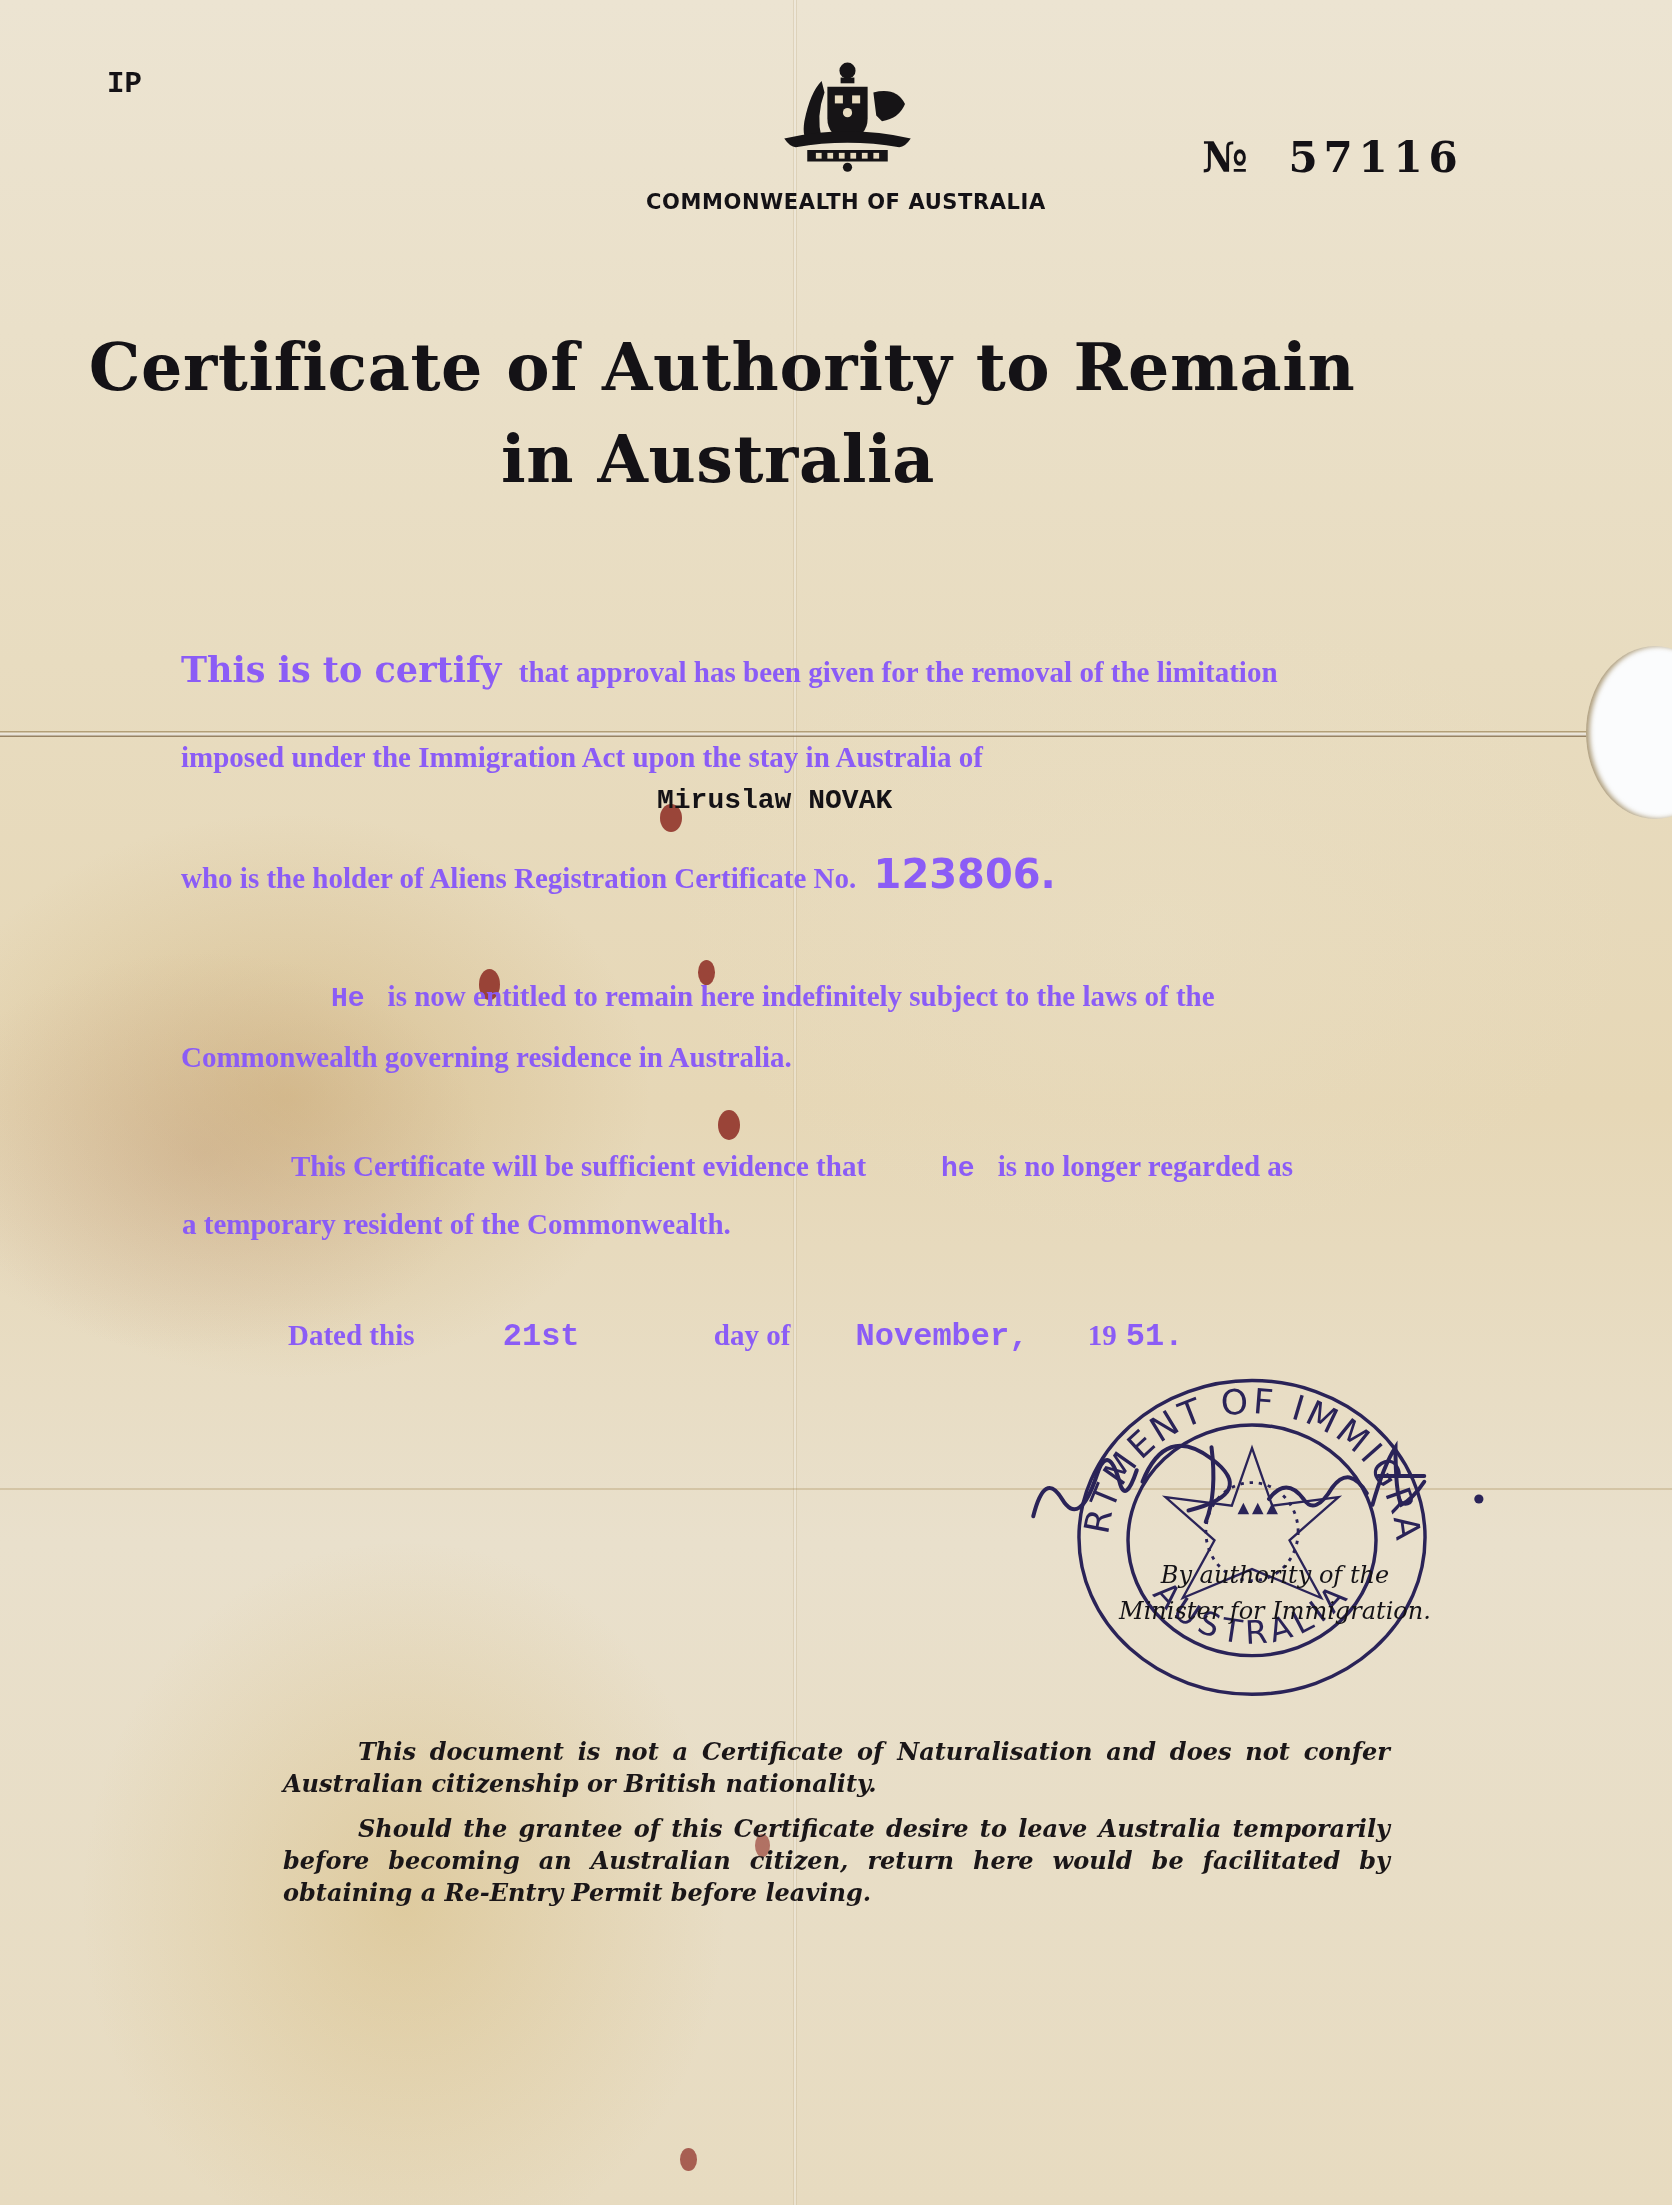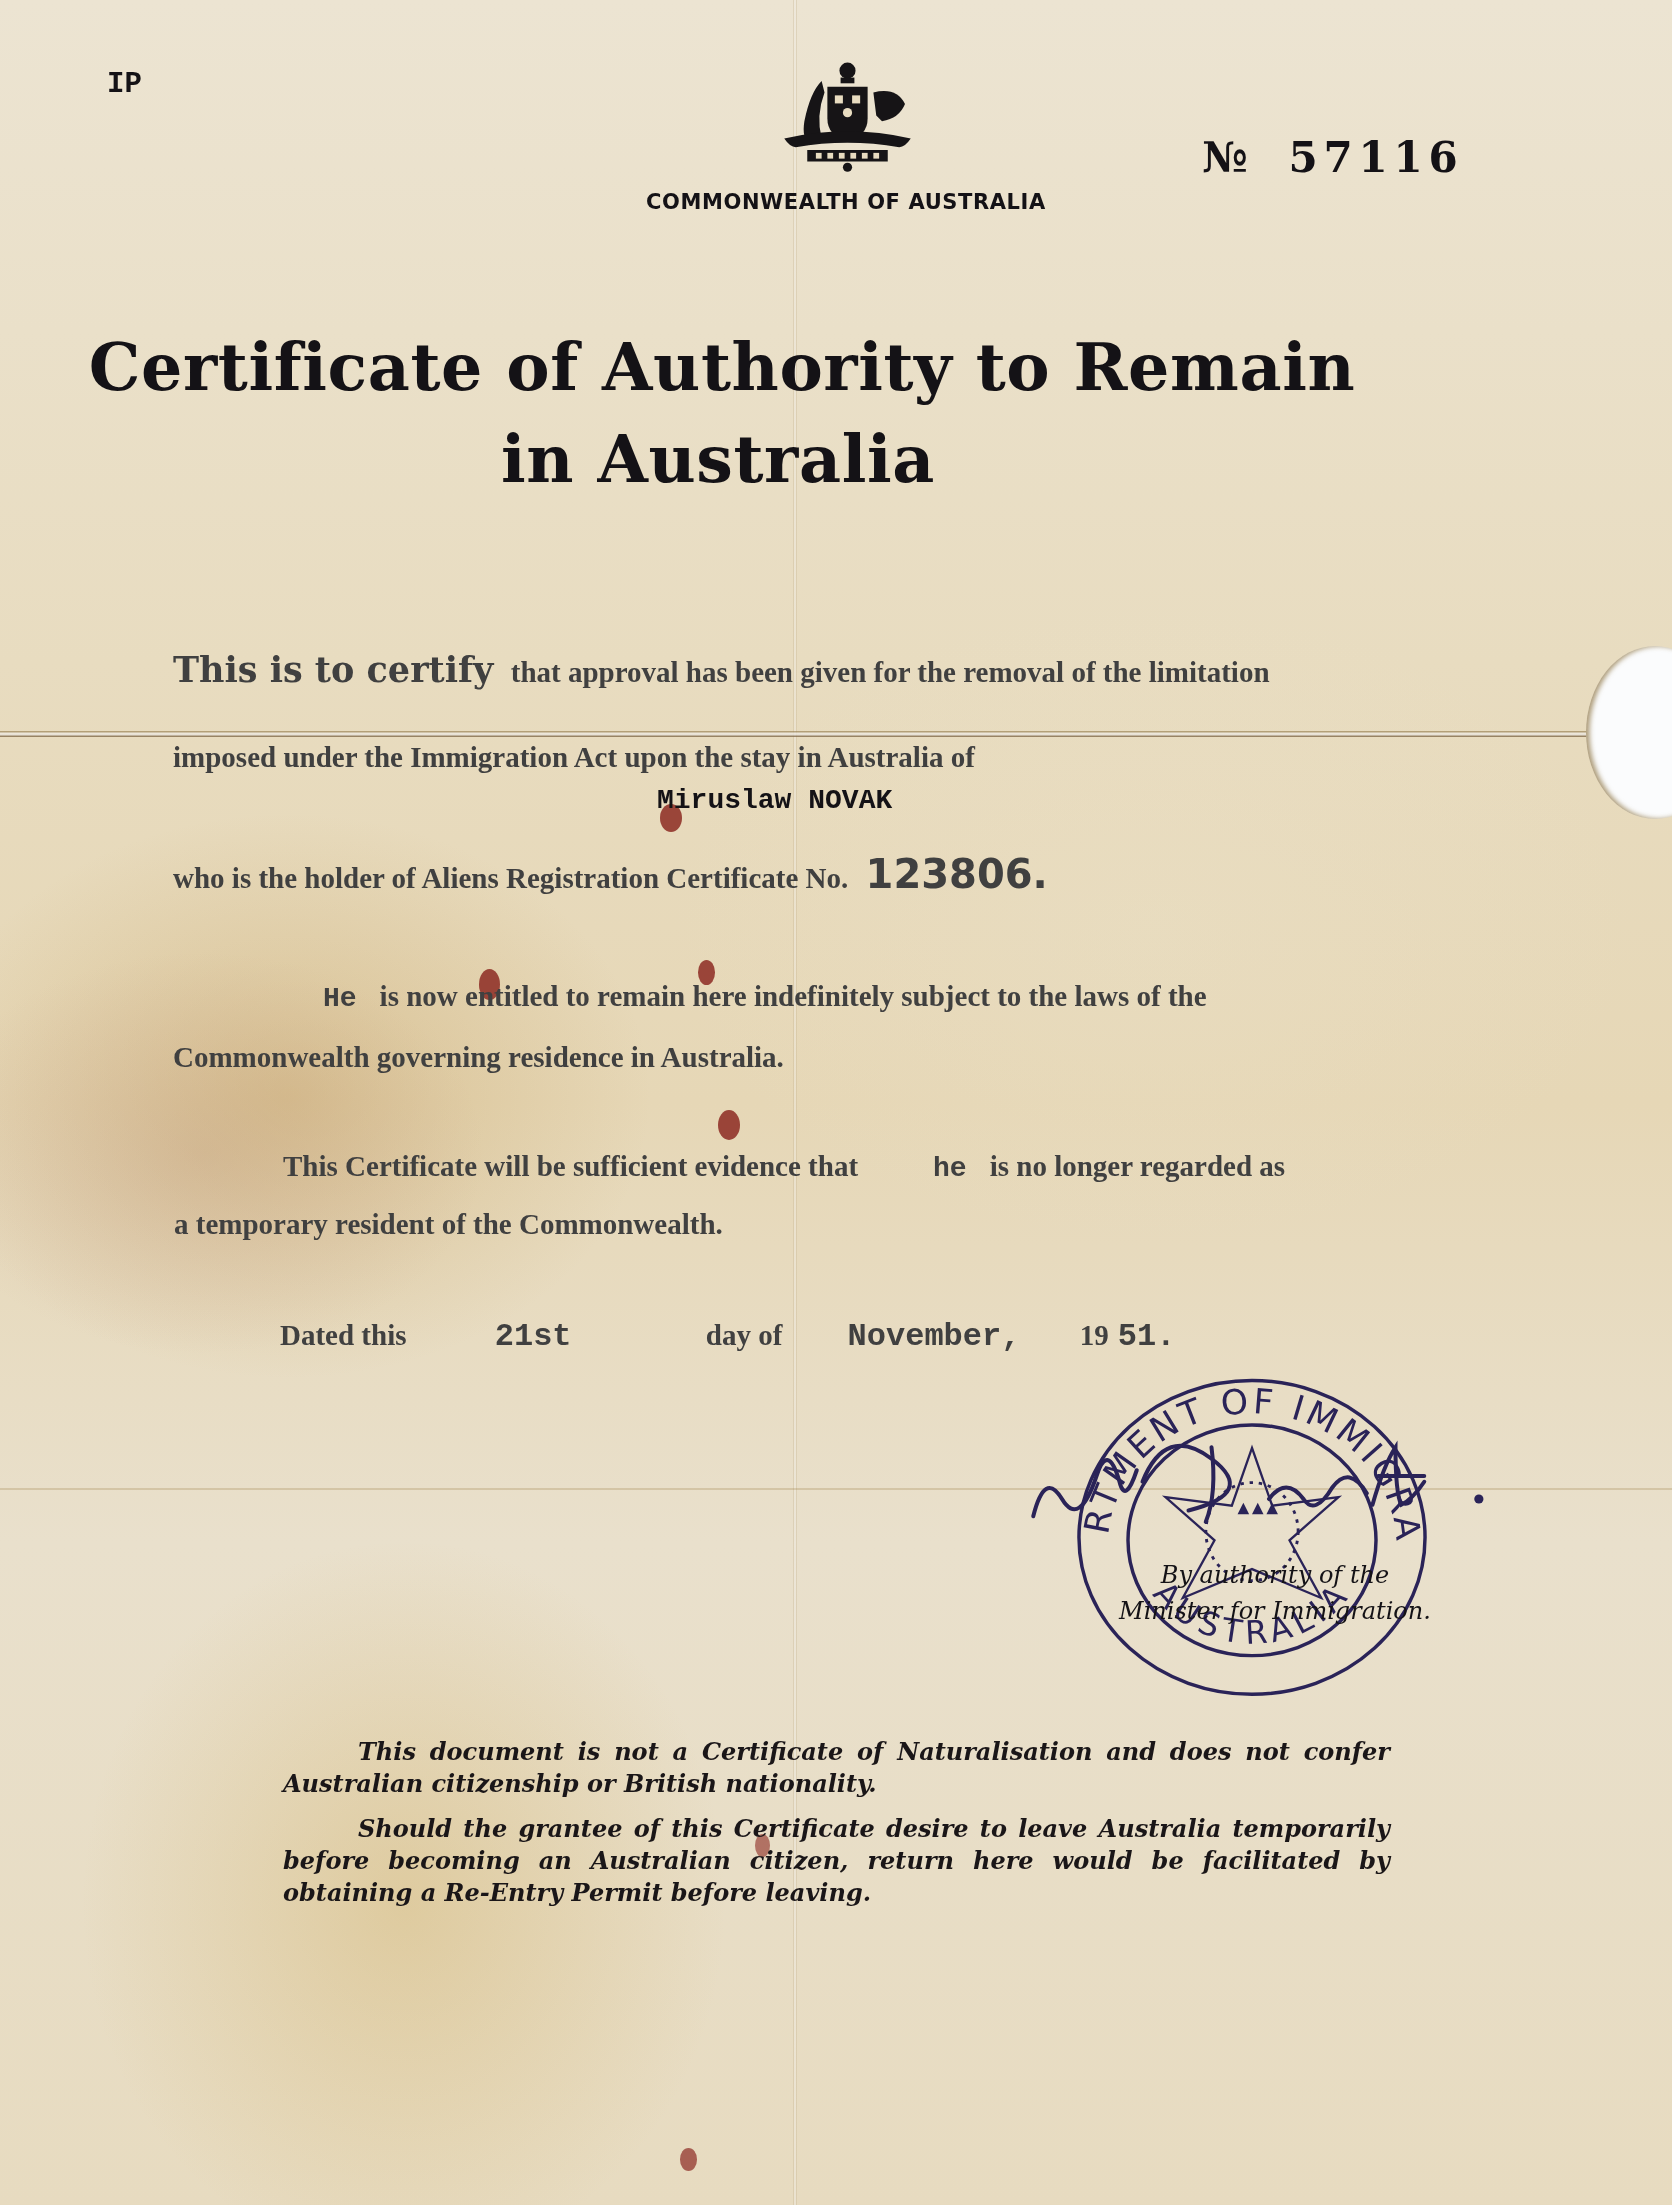--- a/index.html
+++ b/index.html
@@ -22,21 +22,21 @@
     background: linear-gradient(90deg, rgba(150,120,60,0.25), rgba(255,255,255,0.5), rgba(150,120,60,0.25)); }
   .fold-h1 { position: absolute; left: 0; top: 731px; width: 1672px; height: 5.8px;
     background: linear-gradient(180deg, rgba(120,90,30,0.6), rgba(255,255,255,0.8) 50%, rgba(90,60,20,0.7)); }
   .fold-h2 { position: absolute; left: 0; top: 1488px; width: 1672px; height: 2.3px; background: rgba(150,120,60,0.25); }
   .notch { position: absolute; right: -52px; top: 646px; width: 138px; height: 173px;
     background: #fbfcfd; border-radius: 50%; box-shadow: inset 3.5px 0 5.8px rgba(120,90,30,0.6); }
   .stain { position: absolute; border-radius: 50%; background: #8c2a22; opacity: 0.85; }
 
   .abs { position: absolute; }
   .typewriter { font-family: "Liberation Mono", monospace; font-weight: bold; }
-  .serif-body { font-family: "Liberation Serif", serif; font-size: 29px; font-weight: bold; color: #404040; }
+  .serif-body { font-family: "Liberation Serif", serif; font-size: 29px; font-weight: bold; color: #8b5cf6; margin-left: 8px; }
   .gothic { font-family: "DejaVu Serif", serif; font-weight: bold; letter-spacing: 0.6px; }
   .italic-note { font-family: "DejaVu Serif", serif; font-style: italic; font-weight: bold; font-size: 24px; line-height: 32px; color: #1a1618; }
 
   #ip-code { left: 107px; top: 68px; font-size: 29px; }
   #crest { left: 767px; top: 58px; width: 161px; height: 115px; }
   #cert-no { left: 1202px; top: 104px; font-family: "DejaVu Serif", serif; font-weight: bold; font-size: 42px; letter-spacing: 5.8px; margin-top: 29px; }
   #cert-no .no-sym { margin-right: 35px; }
   #commonwealth { left: 646px; top: 190px; font-family: "DejaVu Sans", sans-serif; font-weight: bold; font-size: 21px; letter-spacing: 0.6px; }
 
   #title1 { left: 0; width: 1444px; top: 329px; text-align: center; font-size: 65px; }

